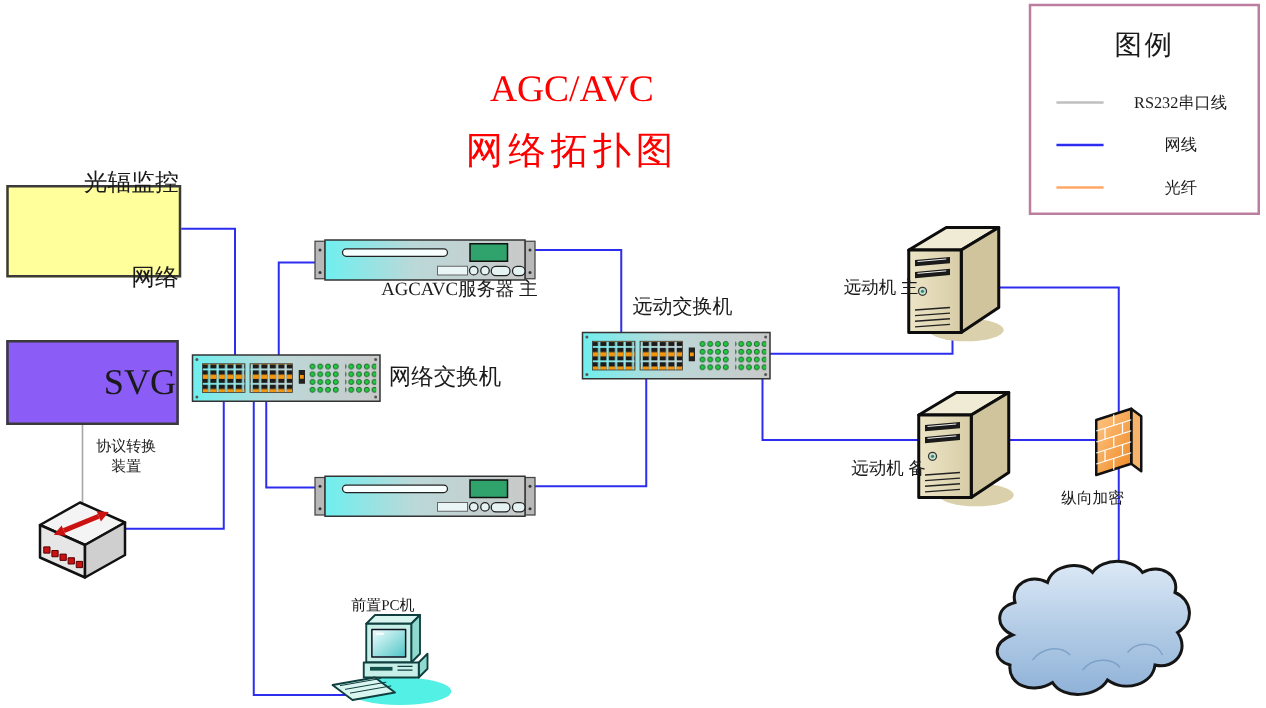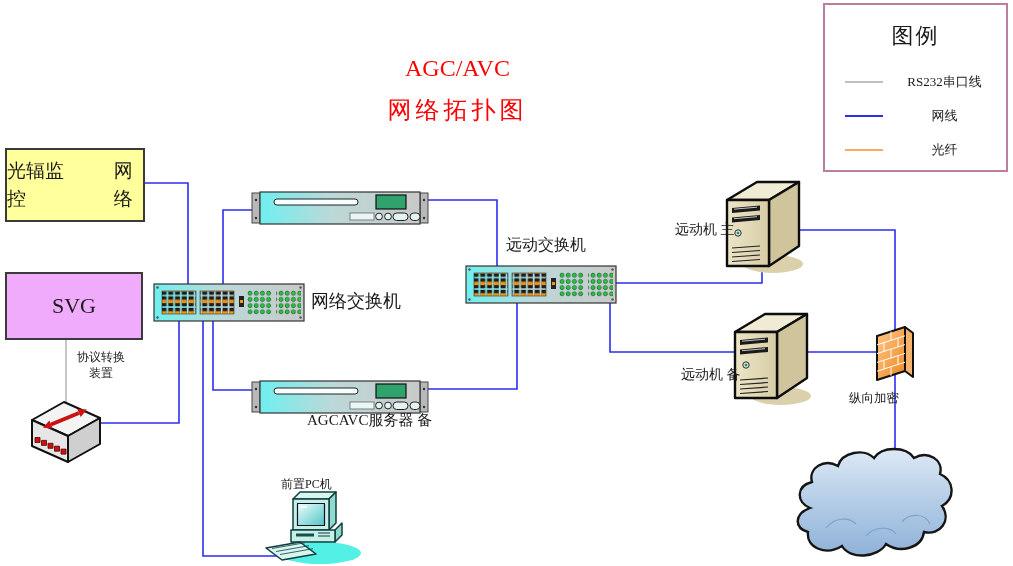--- a/index.html
+++ b/index.html
@@ -3,27 +3,27 @@
 <meta charset="utf-8">
 <style>
   html,body{margin:0;padding:0;background:#fff;}
   .canvas{position:relative;width:1013px;height:566px;background:#ffffff;overflow:hidden;
           font-family:"Liberation Serif","DejaVu Serif",serif;color:#1a1a1a;}
   .diagram{position:absolute;left:0;top:0;}
   .net{fill:none;stroke:#2d2df0;stroke-width:1.6px;}
   .grayline{fill:none;stroke:#a8a8a8;stroke-width:1.3px;}
   .lbl{position:absolute;white-space:nowrap;color:#1a1a1a;}
   .title{position:absolute;left:330px;top:54px;width:255px;text-align:center;color:#ff0000;
-         font-size:24px;line-height:1.2;}
+         font-size:30px;line-height:1.2;}
   .title span{display:block;}
   .title .t2{letter-spacing:4px;margin-top:13px;}
-  .box{position:absolute;display:flex;flex-direction:row;align-items:center;justify-content:center;box-sizing:border-box;gap:48px;}
+  .box{position:absolute;display:flex;flex-direction:column;align-items:flex-end;justify-content:center;box-sizing:border-box;gap:48px;}
   .pv-box{left:5px;top:148px;width:140px;height:74px;background:#ffff9c;border:2px solid #3a3a3a;
           font-size:19px;line-height:1.45;}
-  .svg-box{left:5px;top:272px;width:138px;height:68px;background:#f0abfc;border:2px solid #3a3a3a;font-size:22px;}
+  .svg-box{left:5px;top:272px;width:138px;height:68px;background:#8b5cf6;border:2px solid #3a3a3a;font-size:29px;}
   .legend{position:absolute;left:823px;top:3px;width:185px;height:169px;border:2px solid #bc7e9e;
           background:#ffffff;box-sizing:border-box;}
   .legend-title{text-align:center;margin-top:16px;font-size:22px;letter-spacing:2px;}
   .legend-rows{margin-top:24px;display:flex;flex-direction:column;gap:20px;}
   .legend-row{display:flex;align-items:center;font-size:13px;height:14px;}
   .legend-row svg{margin-left:20px;flex:0 0 auto;}
   .legend-row span{flex:1;text-align:center;}
   .sw-gray{stroke:#bfbfbf;stroke-width:2px;}
   .sw-orange{stroke:#ffa866;stroke-width:2px;}
   .sw-blue{stroke:#2d2df0;stroke-width:2px;}
@@ -244,21 +244,21 @@
 
   <div class="box pv-box">
     <span>光辐监控</span>
     <span>网络</span>
   </div>
 
   <div class="box svg-box">
     <span>SVG</span>
   </div>
 
-  <div class="lbl lbl-server-backup">AGCAVC服务器 备</div>
+  <div class="lbl lbl-server-main">AGCAVC服务器 主</div>
   <div class="lbl lbl-net-switch">网络交换机</div>
   <div class="lbl lbl-remote-switch">远动交换机</div>
   <div class="lbl lbl-tower-main">远动机 主</div>
   <div class="lbl lbl-tower-backup">远动机 备</div>
   <div class="lbl lbl-firewall">纵向加密</div>
   <div class="lbl lbl-pc">前置PC机</div>
   <div class="lbl lbl-protocol">
     <span>协议转换</span>
     <span>装置</span>
   </div>

